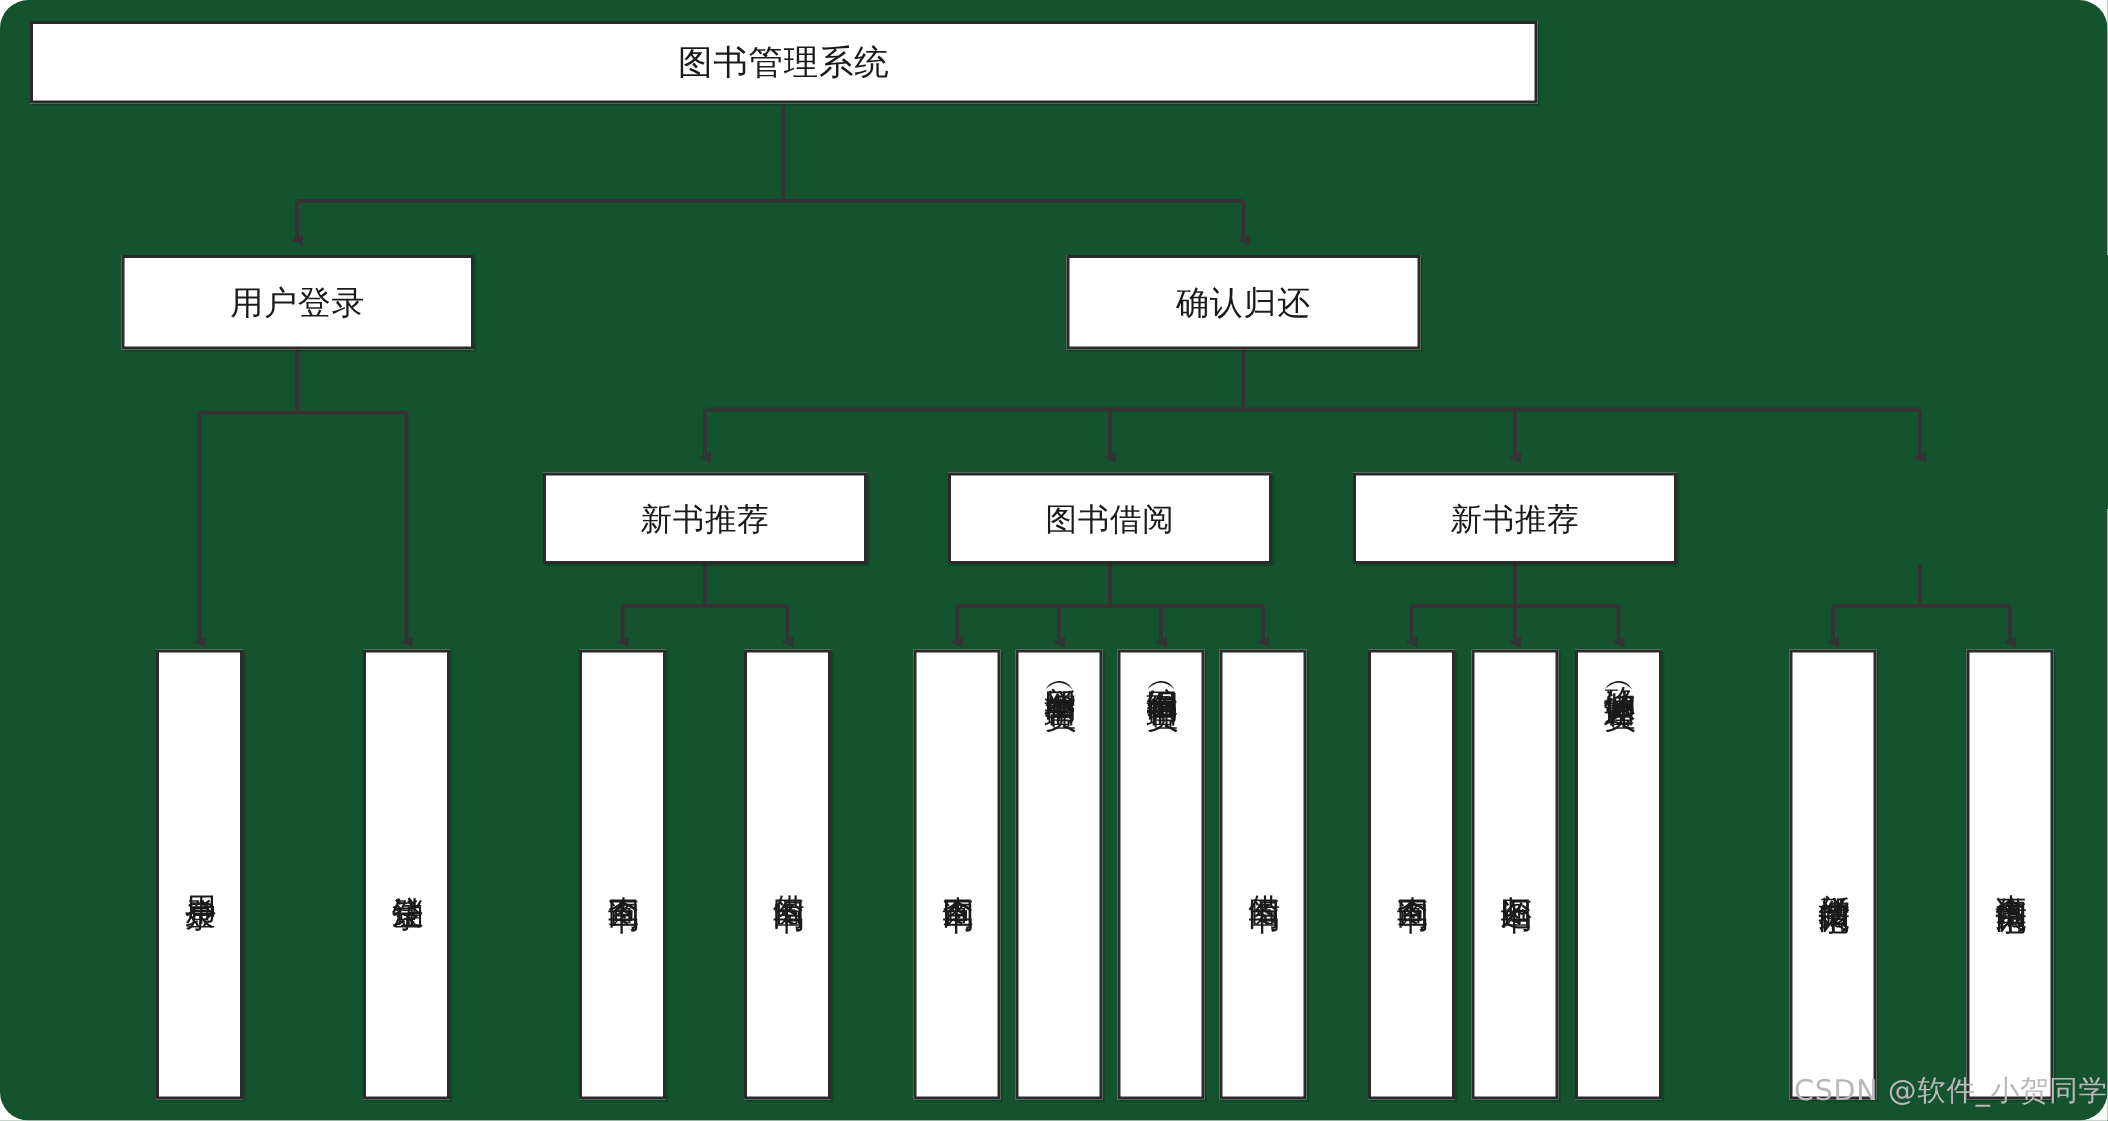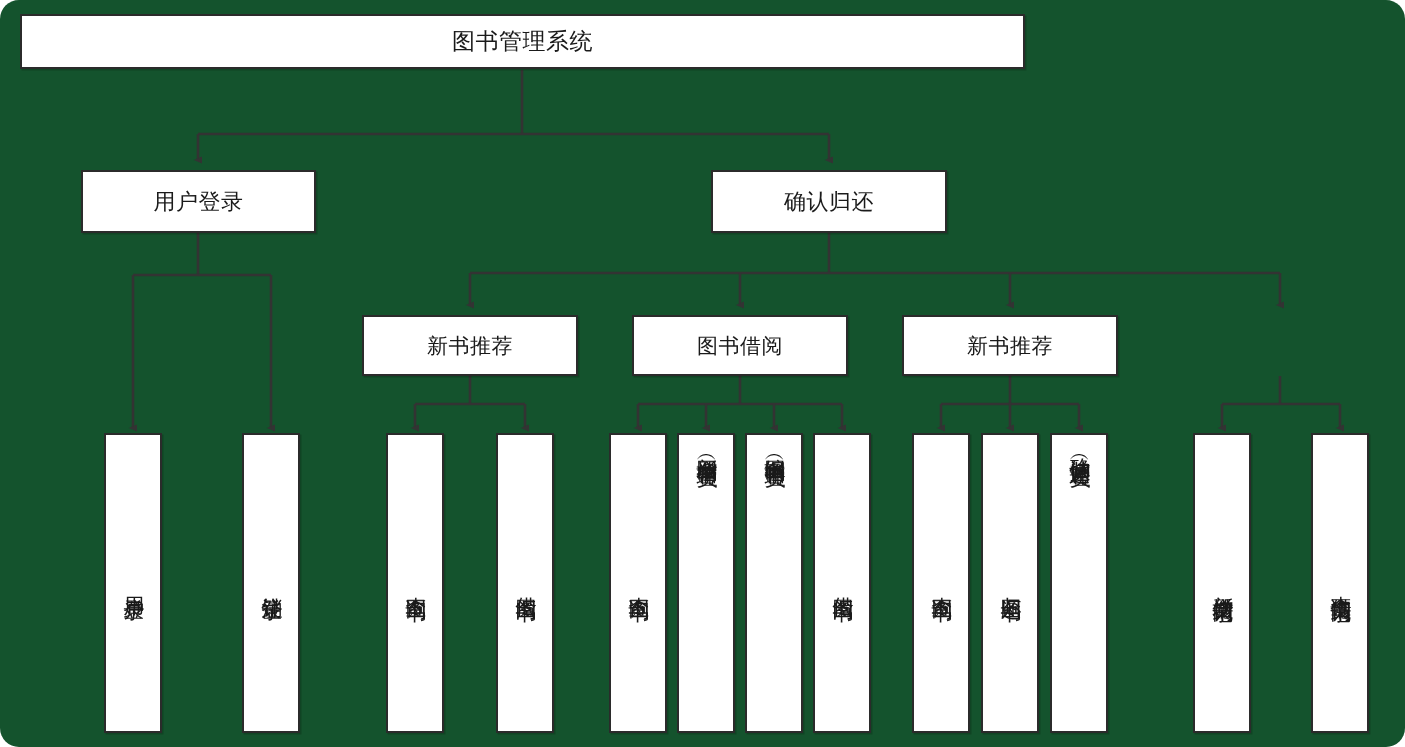--- a/index.html
+++ b/index.html
@@ -200,14 +200,15 @@
   </div>
 
   <div class="node leaf" style="left:1193px; top:433px; width:58px; height:300px;">
     <span class="label">新增借阅记录</span>
   </div>
 
   <div class="node leaf" style="left:1311px; top:433px; width:58px; height:300px;">
     <span class="label">查询借阅记录</span>
   </div>
 
+  <div class="watermark" style="left:1196px; top:714px;">CSDN @软件_小贺同学</div>
 
 </div>
 
 </body></html>

